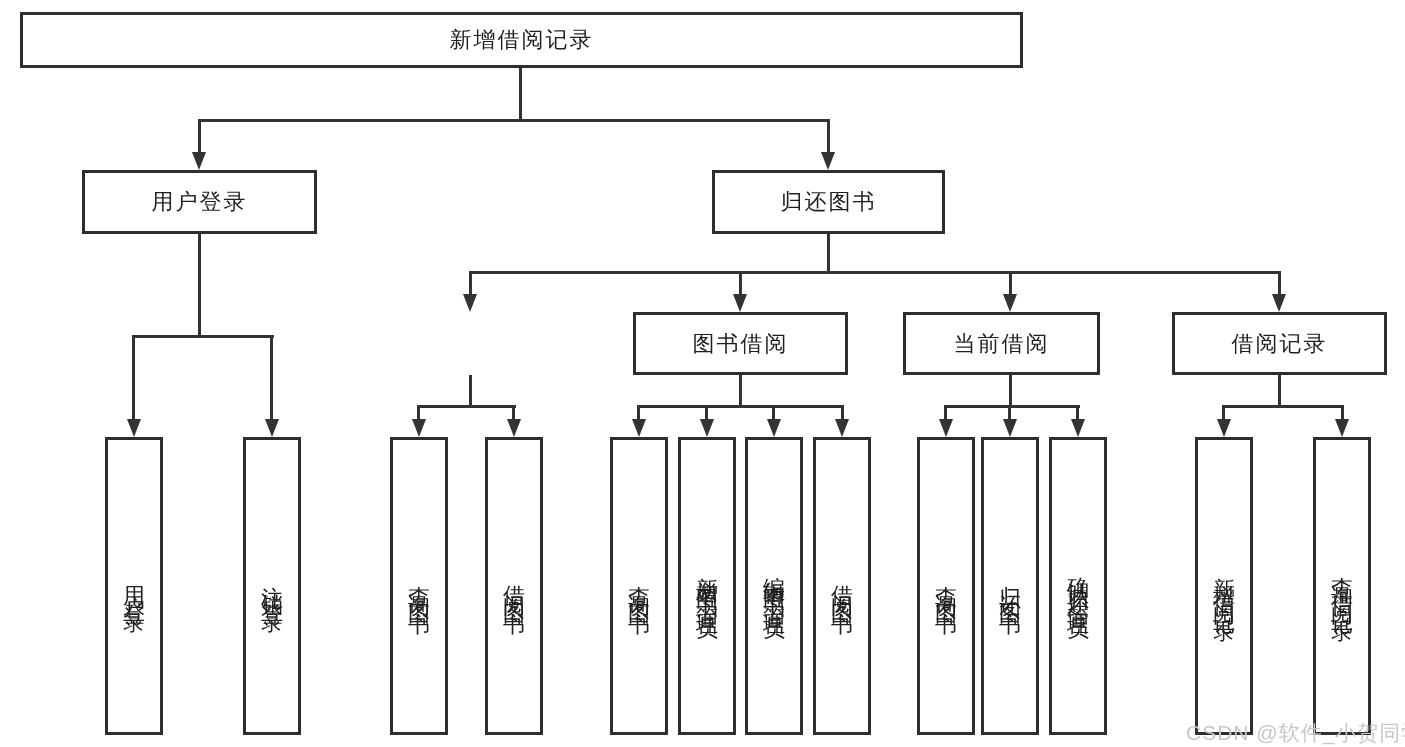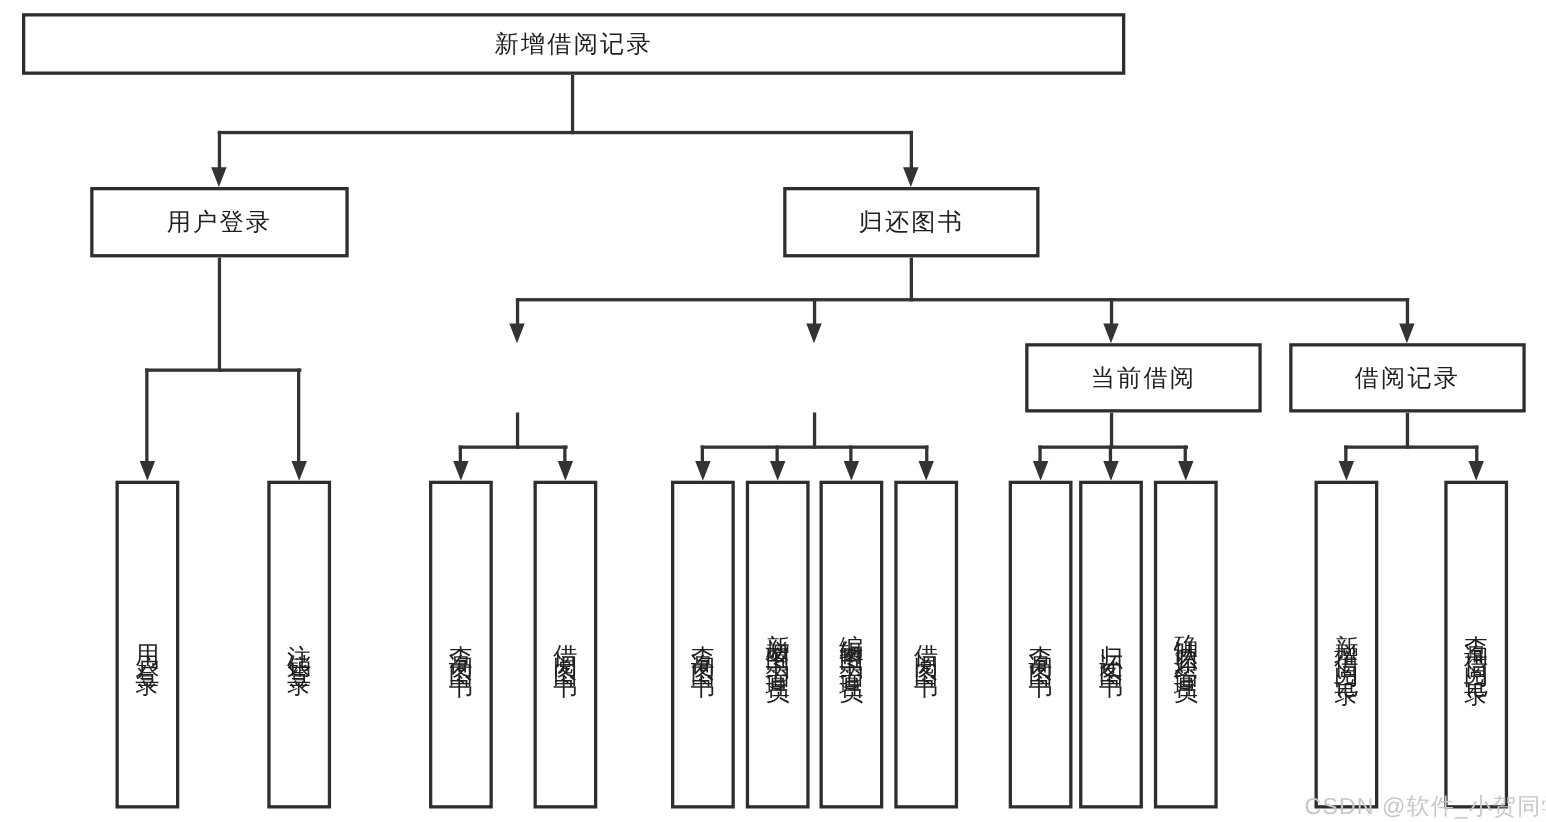--- a/index.html
+++ b/index.html
@@ -98,21 +98,24 @@
   <div class="line" style="left:469px; top:271px; width:812px; height:3px;"></div>
   <div class="line" style="left:469px; top:271px; width:3px; height:26px;"></div>
   <div class="arrowhead" style="left:463px; top:294px;"></div>
   <div class="line" style="left:739px; top:271px; width:3px; height:26px;"></div>
   <div class="arrowhead" style="left:733px; top:294px;"></div>
   <div class="line" style="left:1009px; top:271px; width:3px; height:26px;"></div>
   <div class="arrowhead" style="left:1003px; top:294px;"></div>
   <div class="line" style="left:1278px; top:271px; width:3px; height:26px;"></div>
   <div class="arrowhead" style="left:1272px; top:294px;"></div>
 
-  <div class="box" style="left:903px; top:312px; width:215px; height:63px;margin-left:29px;">
+  <div class="box" style="left:633px; top:312px; width:215px; height:63px;">
+    <span>图书借阅</span>
+  </div>
+  <div class="box" style="left:903px; top:312px; width:197px; height:63px;">
     <span>当前借阅</span>
   </div>
   <div class="box" style="left:1172px; top:312px; width:215px; height:63px;">
     <span>借阅记录</span>
   </div>
 
   <div class="line" style="left:469px; top:375px; width:3px; height:33px;"></div>
   <div class="line" style="left:417px; top:405px; width:99px; height:3px;"></div>
   <div class="line" style="left:417px; top:405px; width:3px; height:16px;"></div>
   <div class="arrowhead" style="left:412px; top:419px;"></div>

